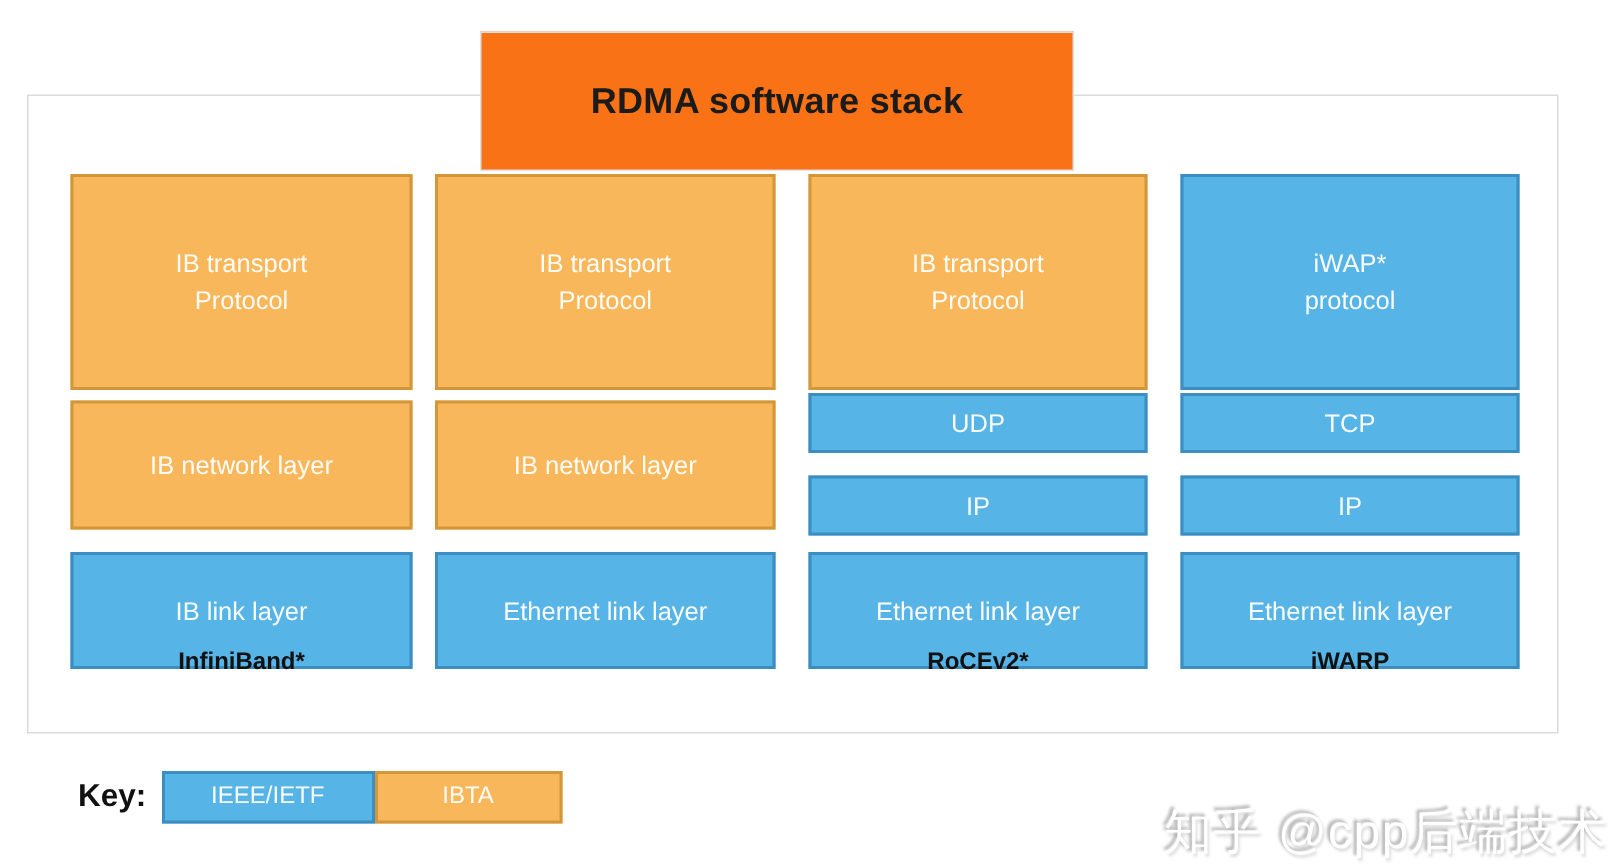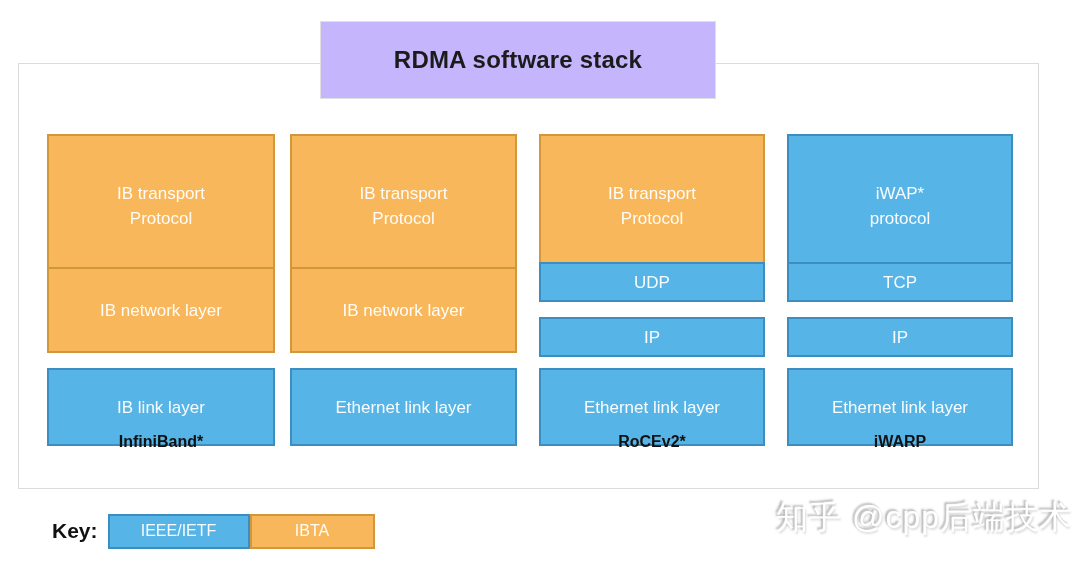--- a/index.html
+++ b/index.html
@@ -23,22 +23,22 @@
     height: 426px;
     background: #ffffff;
     border: 1px solid #dbdbdb;
     box-sizing: border-box;
   }
   .title-box {
     position: absolute;
     left: 320px;
     top: 21px;
     width: 396px;
-    height: 78px;
-    background: #c4b5fd;
+    height: 93px;
+    background: #f97316;
     border: 1px solid #e0e0e0;
     box-sizing: border-box;
     z-index: 3;
     display: flex;
     align-items: center;
     justify-content: center;
   }
   .title-box .title-text {
     font-size: 24px;
     font-weight: 700;
@@ -68,21 +68,21 @@
   .ieee {
     background: var(--ieee-fill, #57B4E6);
     border: 2px solid var(--ieee-border, #3D8EC0);
   }
   
   .c1 { left: 47px;  width: 228px; }
   .c2 { left: 290px; width: 227px; }
   .c3 { left: 539px; width: 226px; }
   .c4 { left: 787px; width: 226px; }
   
-  .r1  { top: 134px; height: 144px; }
+  .r1  { top: 116px; height: 144px; }
   .r2  { top: 267px; height: 86px;  }
   .r2a { top: 262px; height: 40px;  }
   .r2b { top: 317px; height: 40px;  }
   .r3  { top: 368px; height: 78px;  }
   .col-label {
     position: absolute;
     top: 433px;
     height: 22px;
     text-align: center;
     font-size: 16px;
@@ -120,21 +120,21 @@
     height: 35px;
     margin-right: 30px;
   }
   .legend-swatch.sw-ieee {
     width: 142px;
     height: 35px;
   }
   .watermark {
     position: absolute;
     right: 8px;
-    top: 496px;
+    top: 533px;
     font-size: 32px;
     color: #ffffff;
     text-shadow: -2px -2px 2px rgba(170,170,170,0.85), 1px 2px 2px rgba(205,205,205,0.7);
     letter-spacing: 1px;
     z-index: 2;
     white-space: nowrap;
   }
 </style>
 </head>
 <body>

